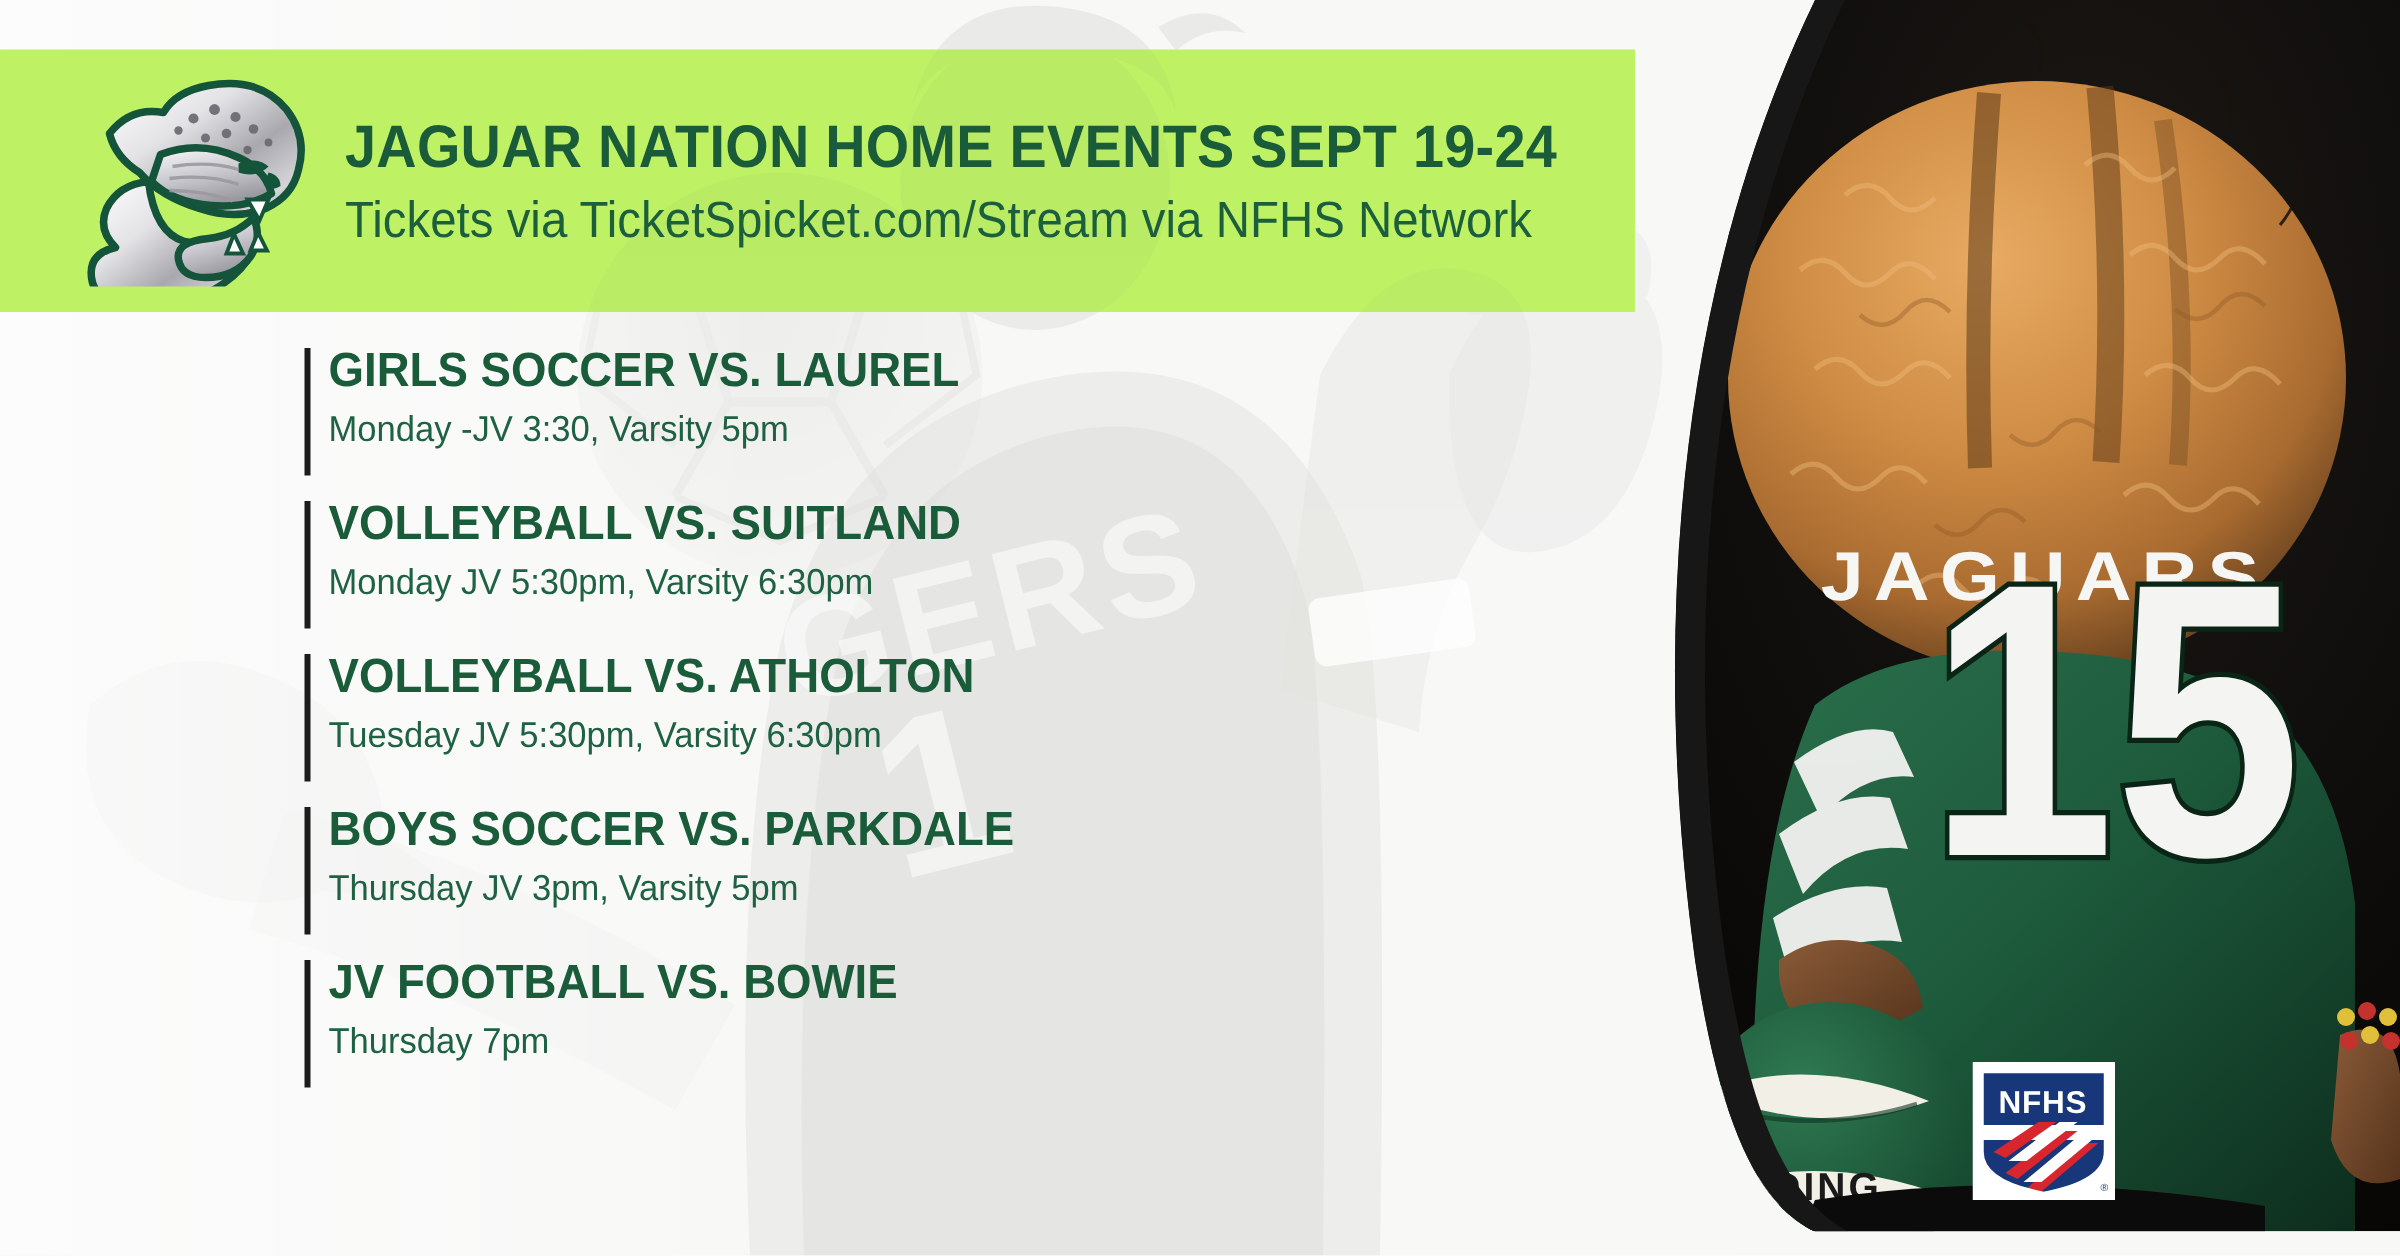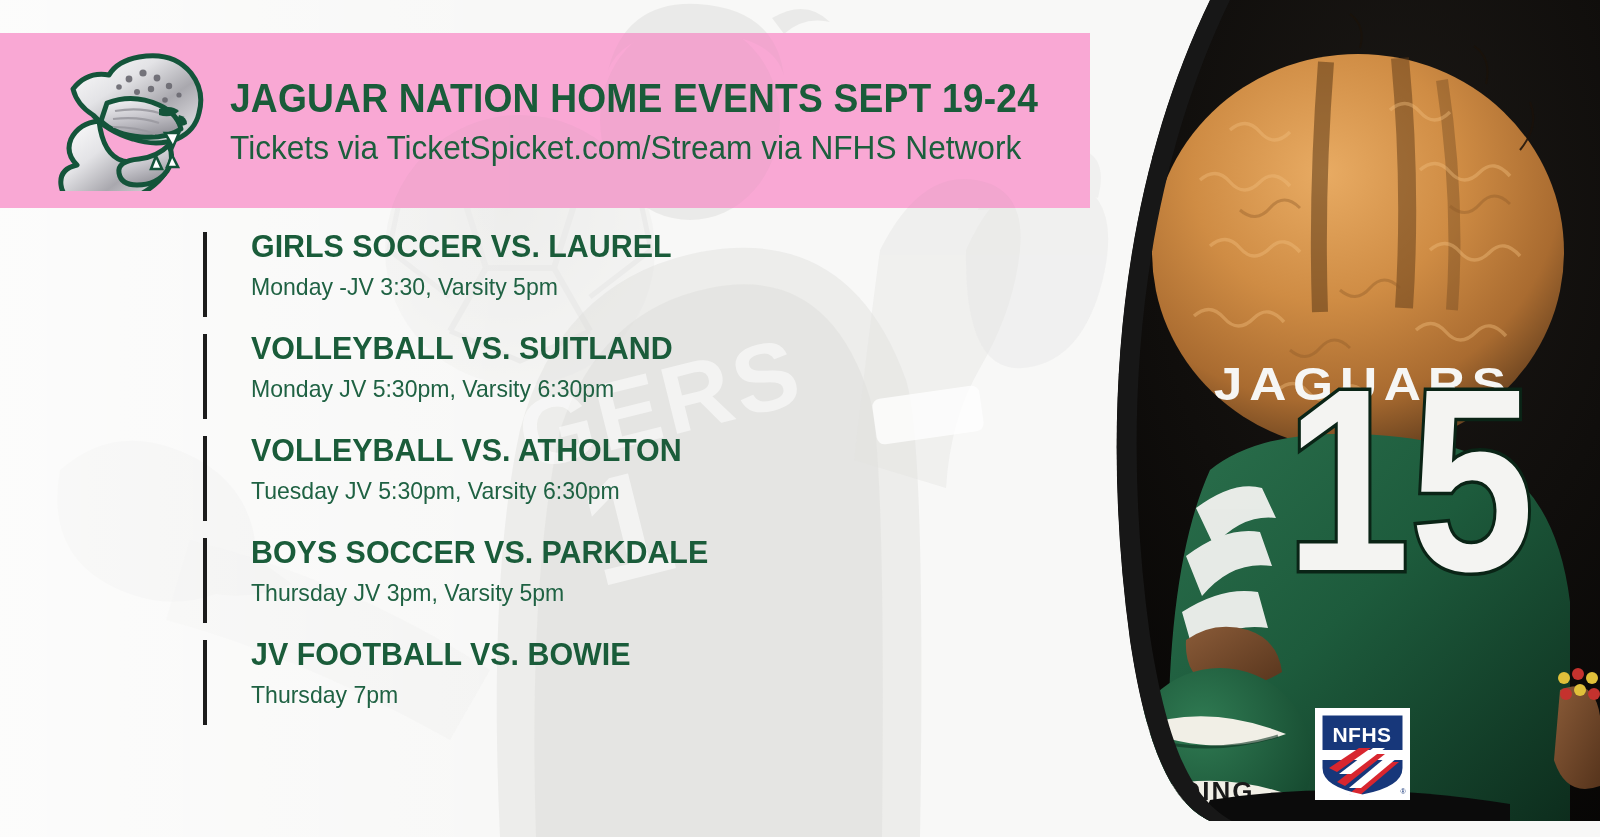--- a/index.html
+++ b/index.html
@@ -24,21 +24,21 @@
     overflow:hidden;
     pointer-events:none;
   }
   .wm-svg{position:absolute;left:0;top:0;width:1160px;height:837px;}
 
   
   .banner{
     position:absolute;
     left:0;top:33px;
     width:1090px;height:175px;
-    background:#f9a8d4;
+    background:#bef264;
     display:flex;align-items:center;
     overflow:hidden;
   }
   .banner-wm{
     position:absolute;left:0;top:-33px;width:1160px;height:837px;
     opacity:.10;
   }
   .logo-wrap{
     position:relative;
     margin-left:55px;
@@ -77,21 +77,21 @@
 
   
   .events{
     position:absolute;
     left:203px;top:230px;
     width:820px;
     z-index:3;
   }
   .event{
     position:relative;
-    padding-left:48px;
+    padding-left:16px;
     margin-bottom:33px;
   }
   .event:last-child{margin-bottom:16px;}
   .event-bar{
     position:absolute;
     left:0;top:2px;
     width:4px;
     height:85px;
     background:#1c1c1c;
   }

